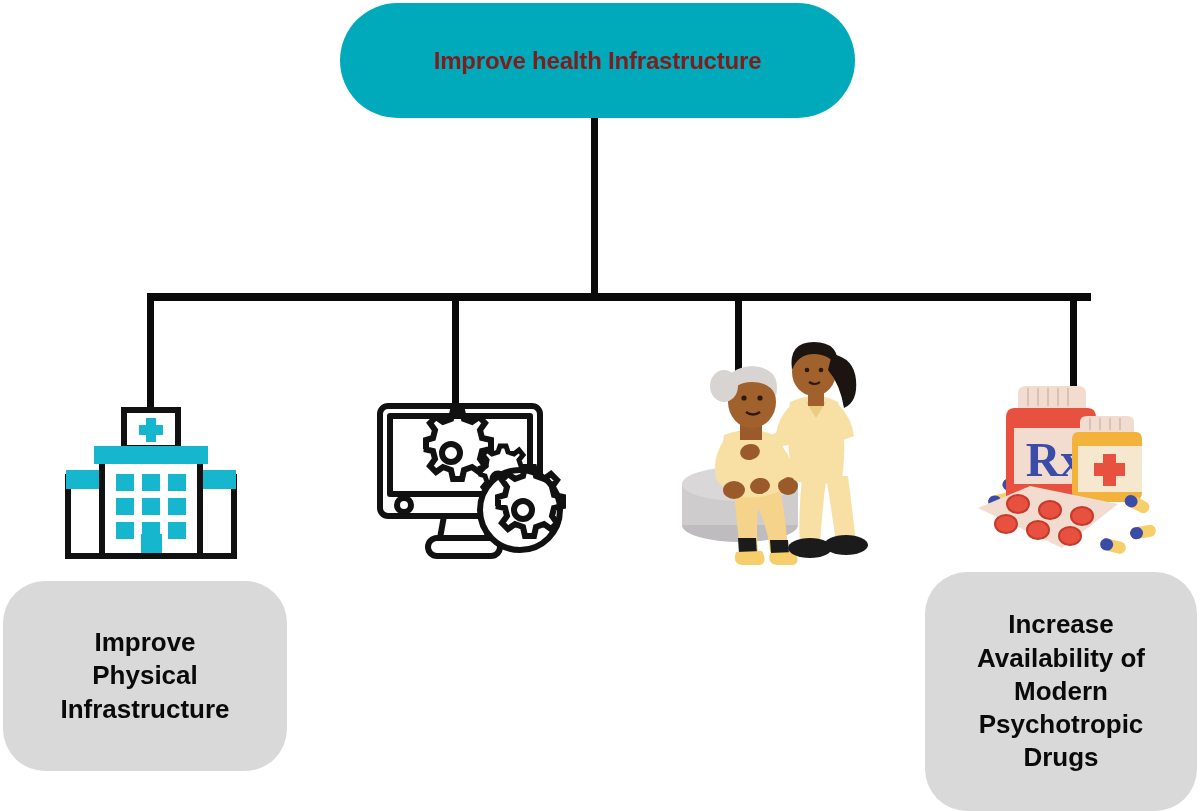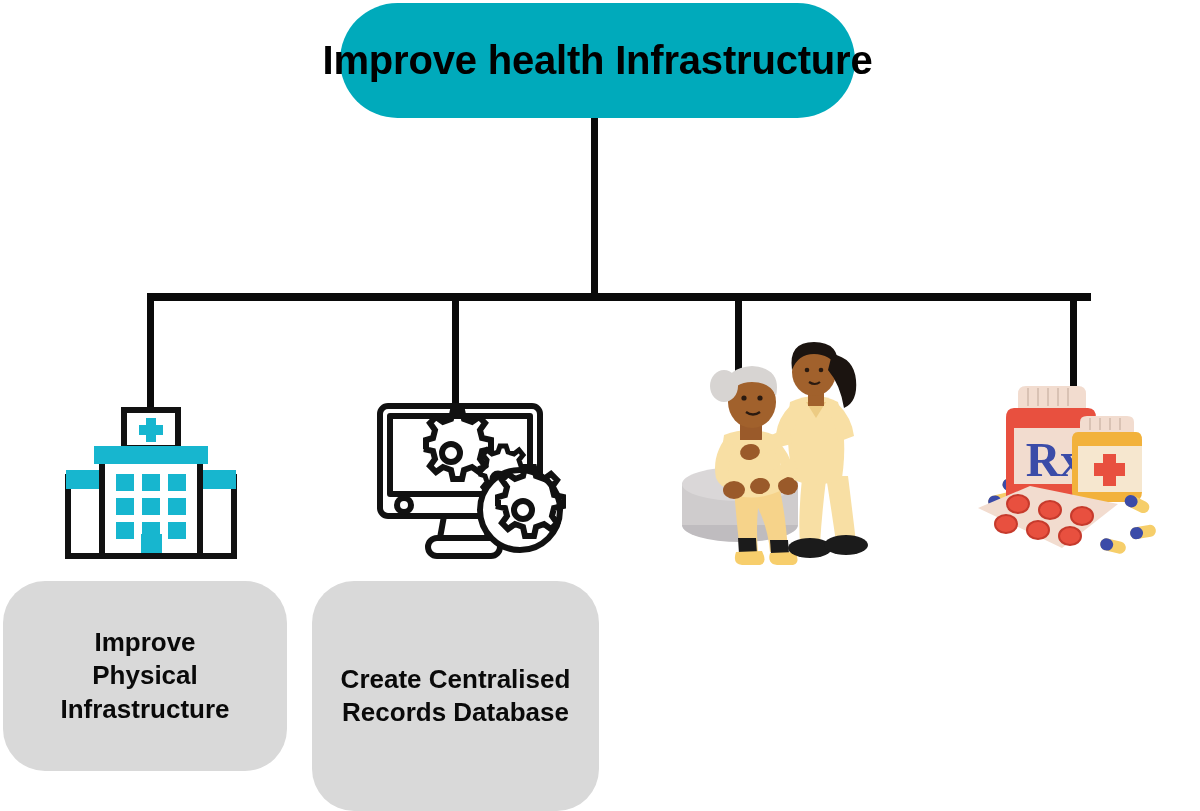--- a/index.html
+++ b/index.html
@@ -14,21 +14,21 @@
   
   .root-node {
     position: absolute;
     left: 340px; top: 3px;
     width: 515px; height: 115px;
     background: #00AABB;
     border-radius: 58px;
     display: flex; align-items: center; justify-content: center;
   }
   .root-label {
-    font-size: 40px; font-weight: bold; color: #000000;
+    font-size: 24px; font-weight: bold; color: #7f1d1d;
     letter-spacing: -0.2px; white-space: nowrap;
   }
 
   
   .line { position: absolute; background: #0a0a0a; }
   .v-stem   { left: 591px; top: 118px;  width: 7px;  height: 182px; }
   .h-bus    { left: 147px; top: 293px;  width: 944px; height: 8px; }
   .drop-1   { left: 147px; top: 297px;  width: 7px;  height: 112px; }
   .drop-2   { left: 452px; top: 297px;  width: 7px;  height: 112px; }
   .drop-3   { left: 735px; top: 297px;  width: 7px;  height: 82px; }
@@ -265,18 +265,21 @@
         <rect x="140" y="182" width="13" height="12" rx="6" fill="#3B4BA8" transform="rotate(14 153 188)"></rect>
       </g>
     </svg>
   </div>
 
   <div class="leaf leaf-1">
     <span class="leaf-label">Improve
 Physical
 Infrastructure</span>
   </div>
-  <div class="leaf leaf-2">
-    <span class="leaf-label">Create Centralised
-Records Database</span>
+  <div class="leaf leaf-4">
+    <span class="leaf-label">Increase
+Availability of
+Modern
+Psychotropic
+Drugs</span>
   </div>
 
 </div>
 
 </body></html>

